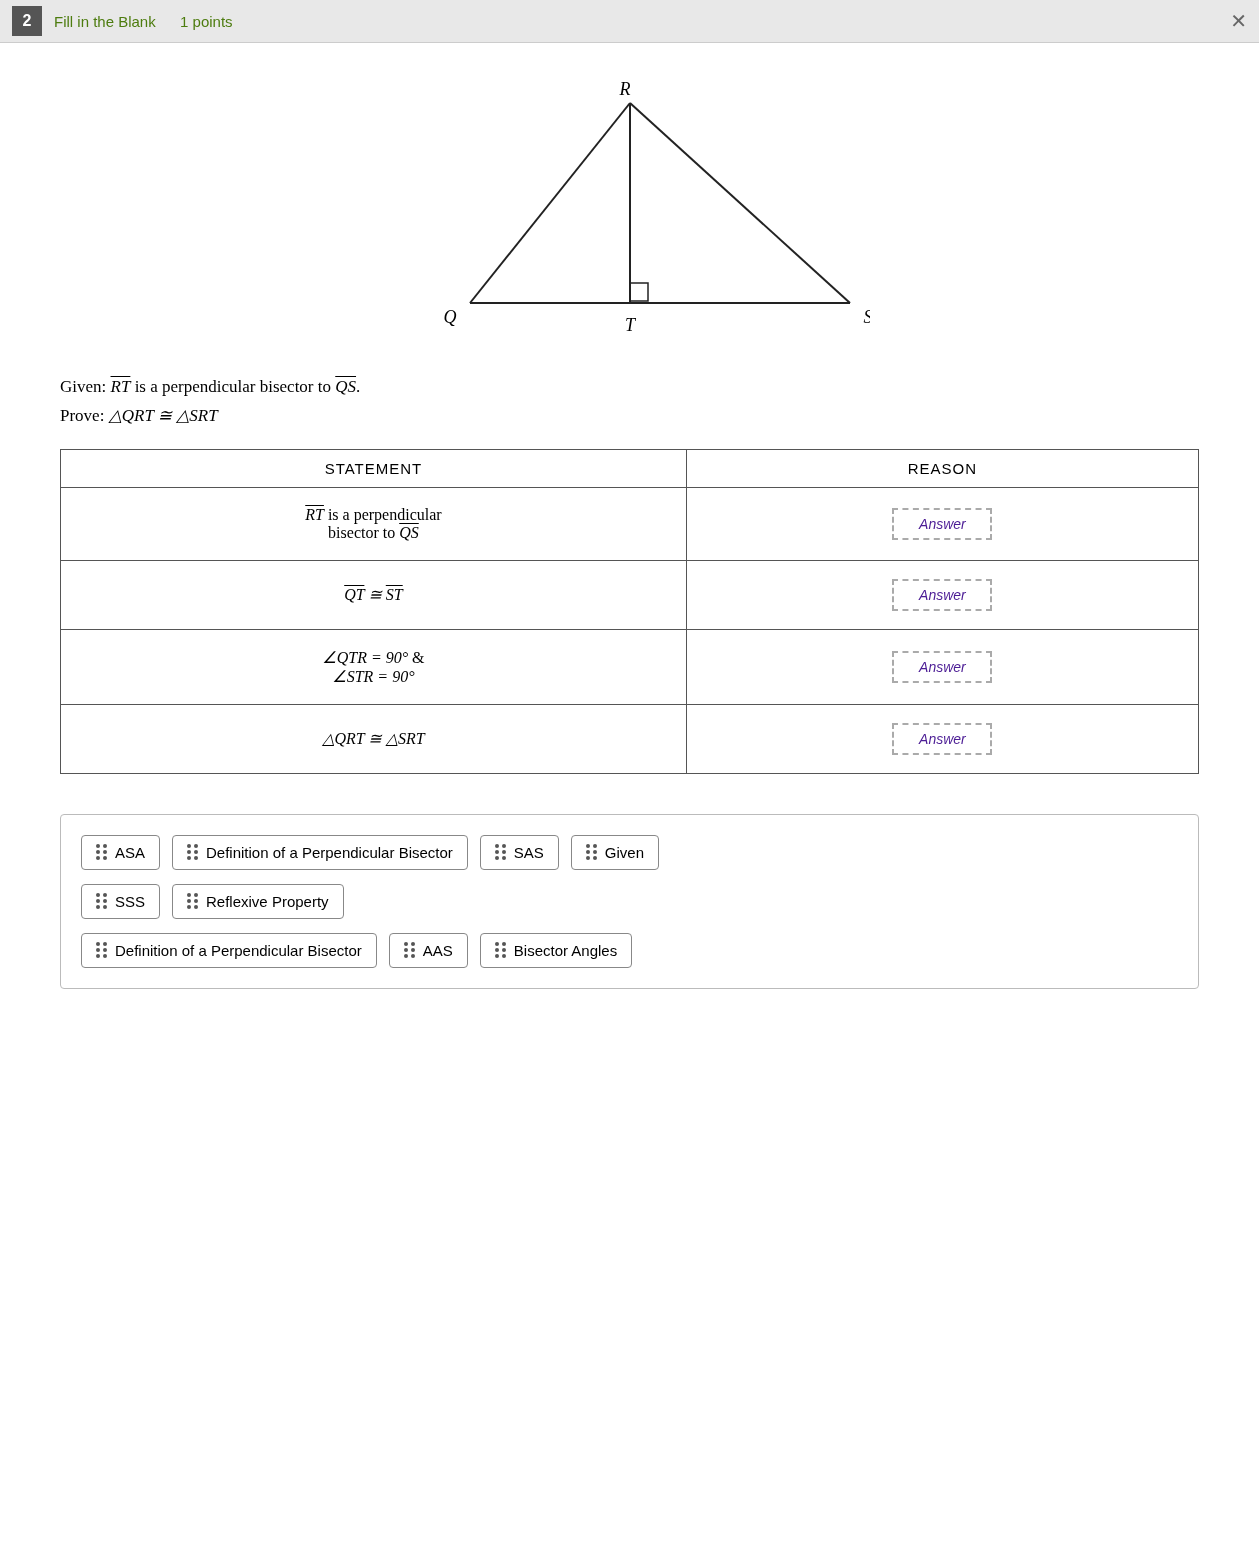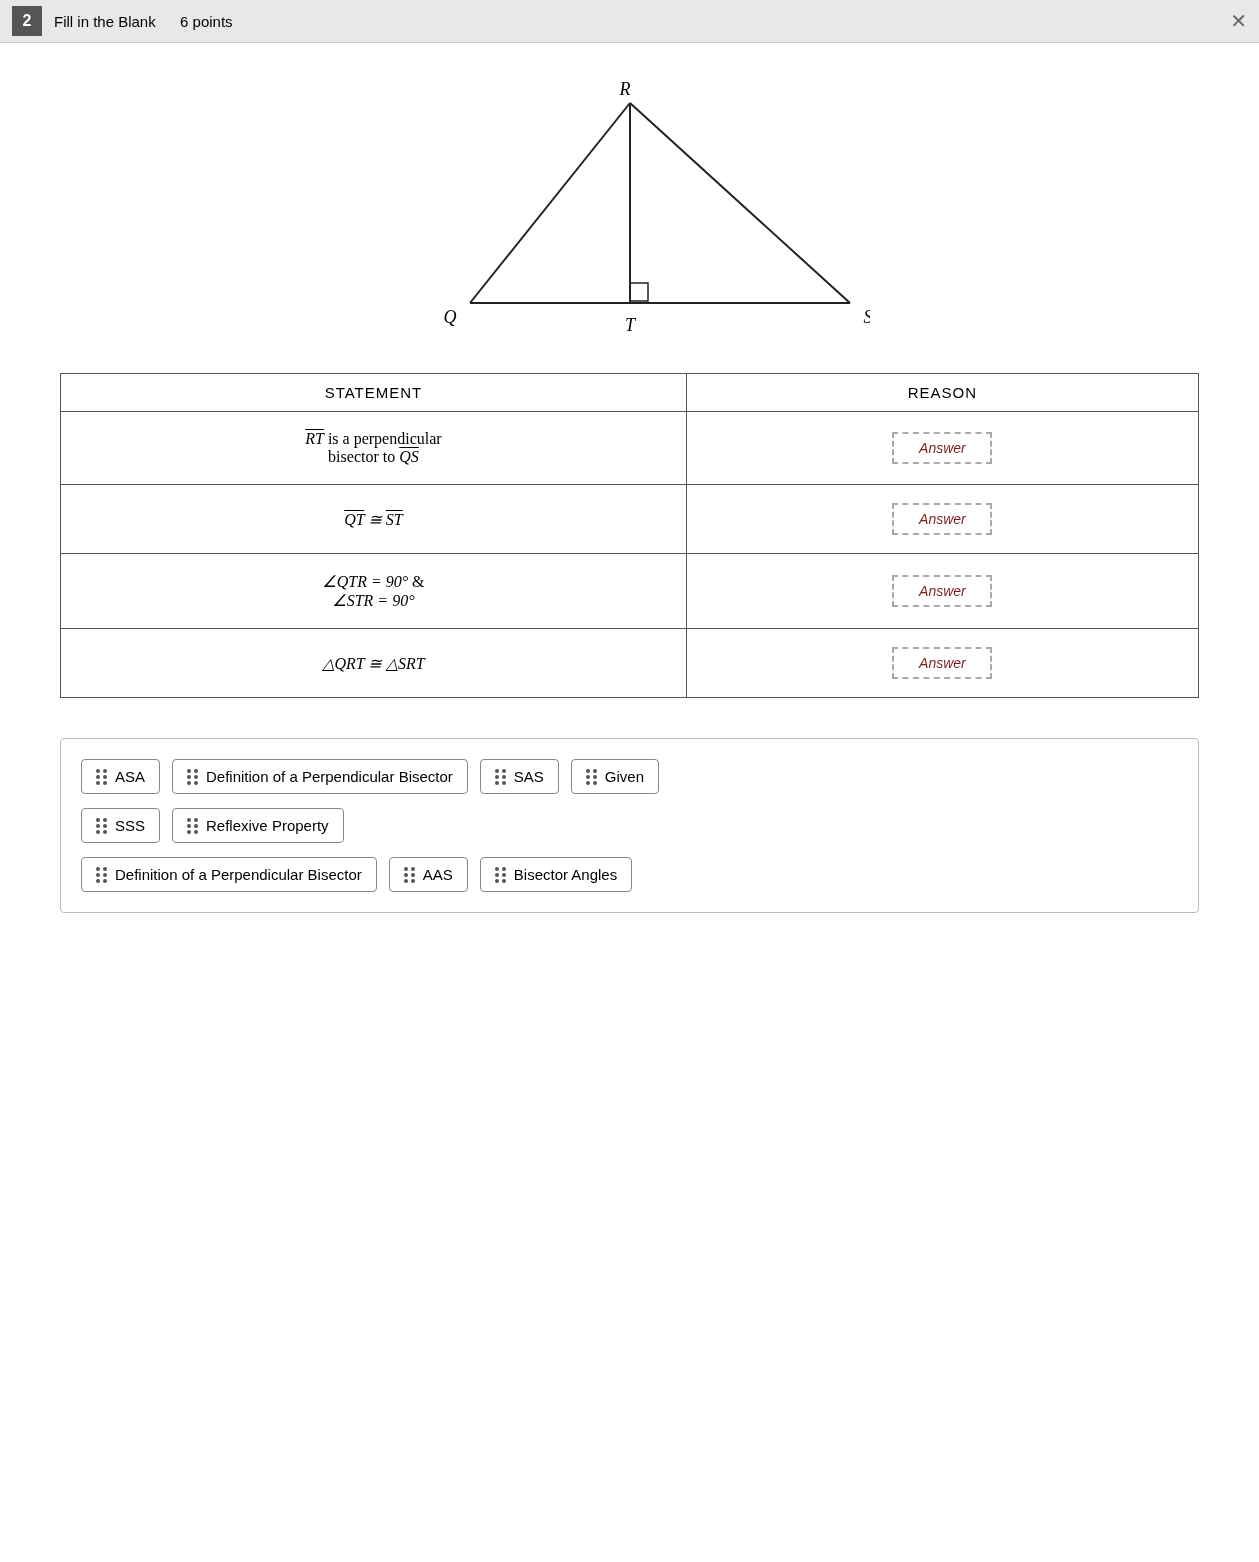--- a/index.html
+++ b/index.html
@@ -28,21 +28,21 @@
       display: flex;
       align-items: center;
       justify-content: center;
       font-weight: bold;
       margin-right: 12px;
       font-size: 16px;
     }
     .header-label {
       font-family: Arial, sans-serif;
       font-size: 15px;
-      color: #000000;
+      color: #4d7c0f;
     }
     .close-btn {
       margin-left: auto;
       font-size: 20px;
       color: #666;
       cursor: pointer;
     }
 
     .main-content {
       padding: 30px 60px 40px 60px;
@@ -95,21 +95,21 @@
       margin-top: 44px;
     }
     .proof-table td:last-child {
       width: 45%;
     }
 
     .answer-box {
       display: inline-block;
       border: 2px dashed #aaa;
       padding: 6px 20px;
-      color: #7f1d1d;
+      color: #4c1d95;
       font-style: italic;
       font-family: Arial, sans-serif;
       font-size: 14px;
       min-width: 100px;
       text-align: center;
     }
 
     
     .choices-container {
       border: 1.5px solid #bbb;
@@ -161,21 +161,21 @@
     
     .mi { font-style: italic; }
   </style>
 </head>
 <body>
 
 <div class="header-bar">
   <div class="header-num">2</div>
   <span class="header-label">Fill in the Blank</span>
   <span style="margin: 0 8px; color:#666;">&nbsp;&nbsp;</span>
-  <span class="header-label">6 points</span>
+  <span class="header-label">1 points</span>
   <span class="close-btn">✕</span>
 </div>
 
 <div class="main-content">
 
   <div class="diagram-container">
     <svg width="480" height="270">
 
       <line x1="80" y1="230" x2="240" y2="30" stroke="#222" stroke-width="2"></line>
 
@@ -187,20 +187,28 @@
 
       <rect x="240" y="210" width="18" height="18" fill="none" stroke="#222" stroke-width="1.5"></rect>
 
       <text x="235" y="22" font-family="Georgia,serif" font-size="18" font-style="italic" text-anchor="middle">R</text>
       <text x="60" y="250" font-family="Georgia,serif" font-size="18" font-style="italic" text-anchor="middle">Q</text>
       <text x="240" y="258" font-family="Georgia,serif" font-size="18" font-style="italic" text-anchor="middle">T</text>
       <text x="478" y="250" font-family="Georgia,serif" font-size="18" font-style="italic" text-anchor="middle">S</text>
     </svg>
   </div>
 
+  <div class="given-prove">
+    <div>
+      Given: <span class="overline">RT</span> is a perpendicular bisector to <span class="overline">QS</span>.
+    </div>
+    <div>
+      Prove: <span class="mi">△QRT ≅ △SRT</span>
+    </div>
+  </div>
 
   <table class="proof-table">
     <thead>
       <tr>
         <th>STATEMENT</th>
         <th>REASON</th>
       </tr>
     </thead>
     <tbody>
 

